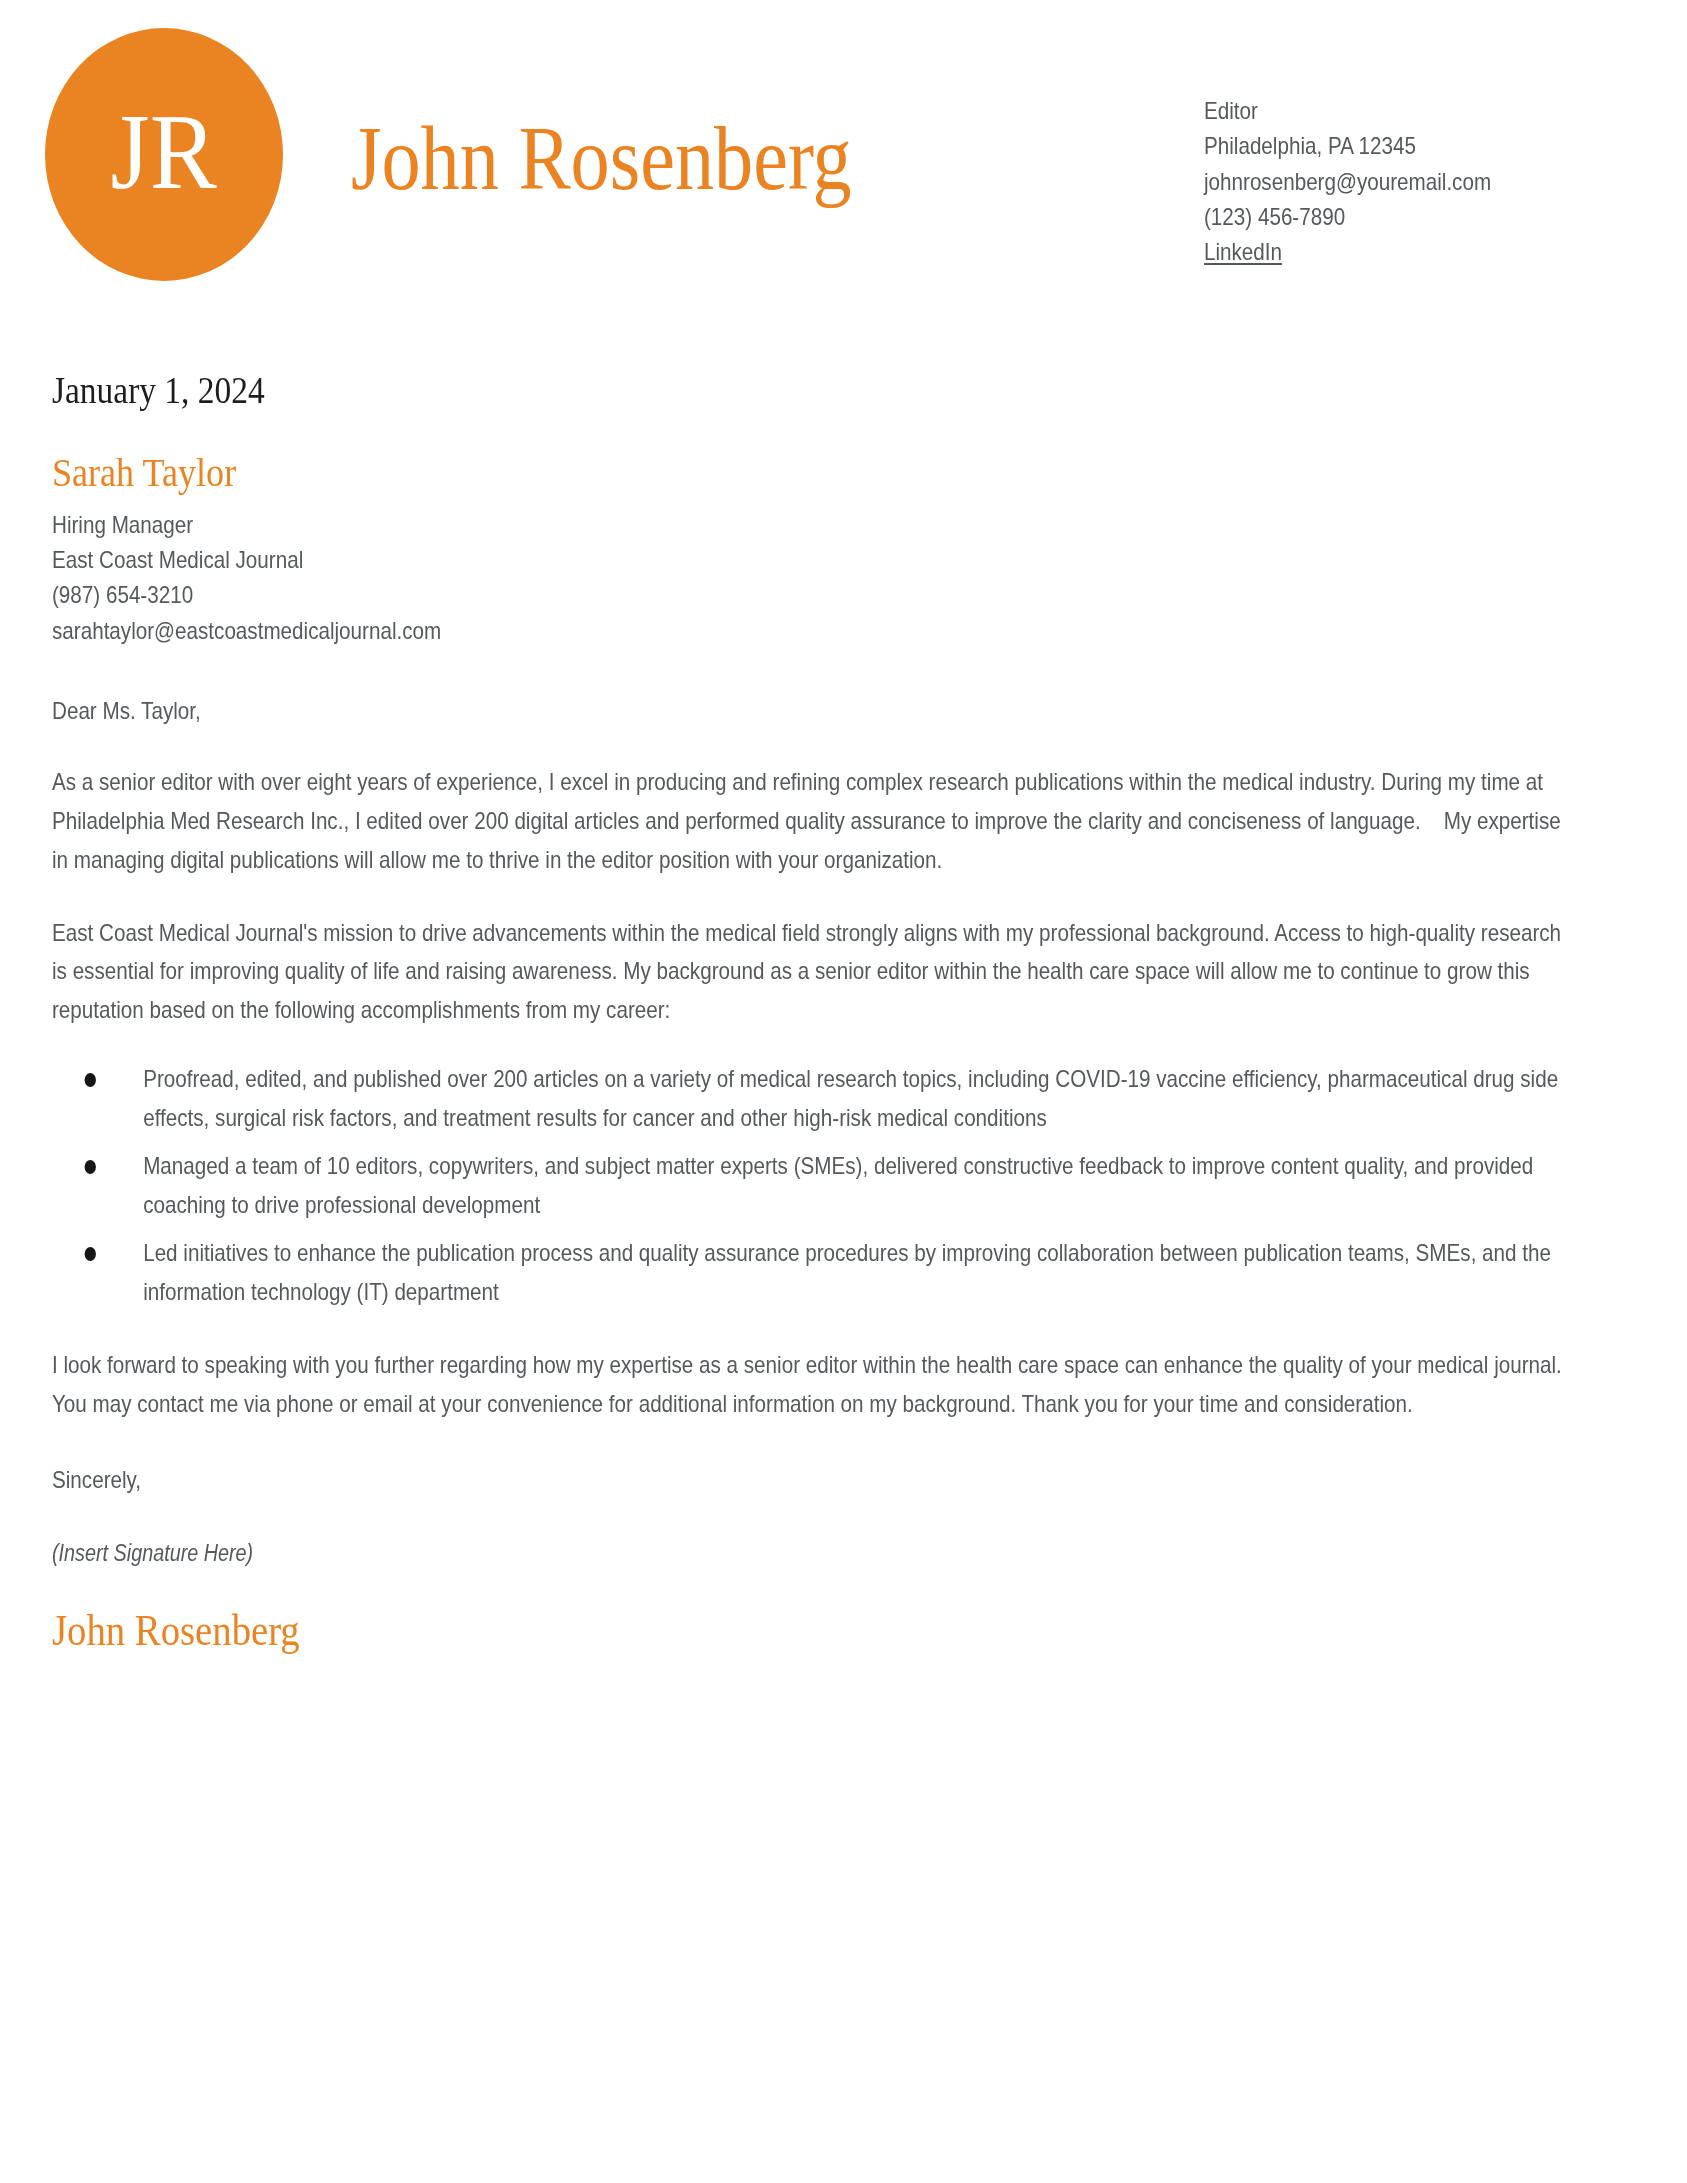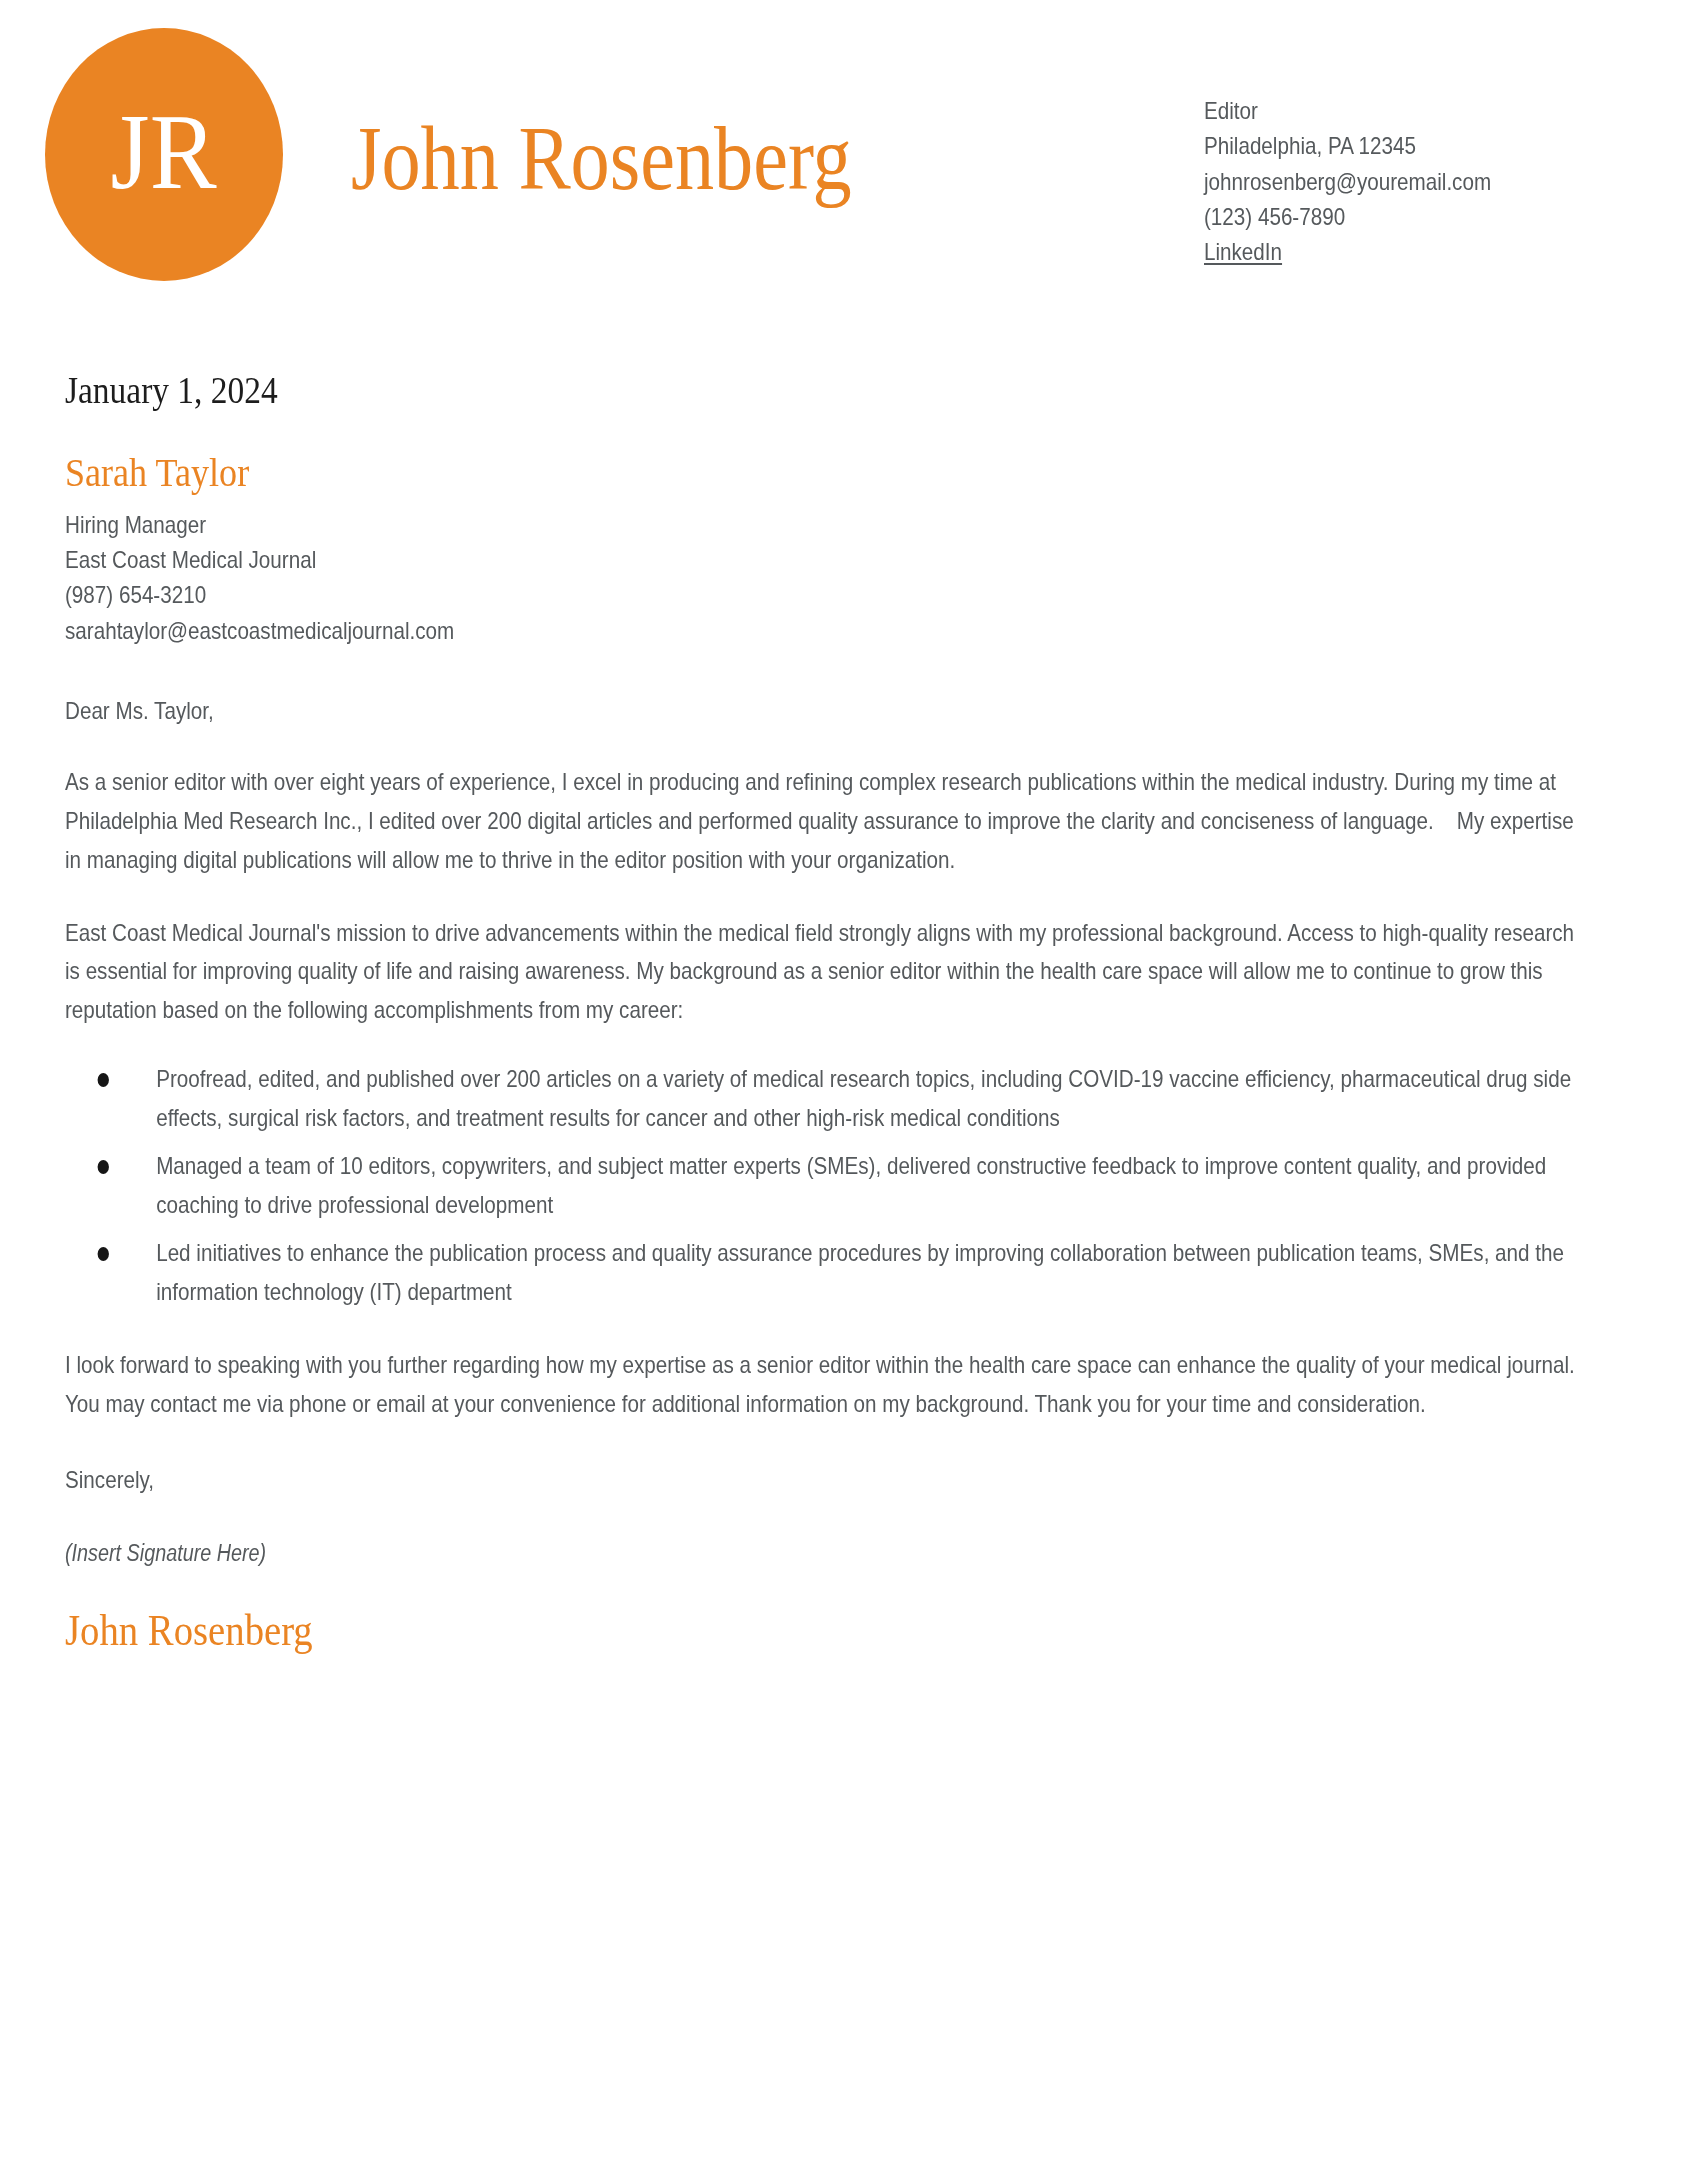--- a/index.html
+++ b/index.html
@@ -78,21 +78,21 @@
   .contact-link {
     color: #55595c;
     text-decoration: underline;
     text-underline-offset: 2.6px;
     cursor: pointer;
   }
 
   
   .letter {
     position: absolute;
-    left: 65px;
+    left: 52px;
     top: 370px;
     width: 1515px;
   }
   .date {
     font-family: "Liberation Serif", serif;
     font-size: 38px;
     line-height: 1.1;
     color: #1d1d1d;
     transform: scaleX(0.88);
     transform-origin: left top;

